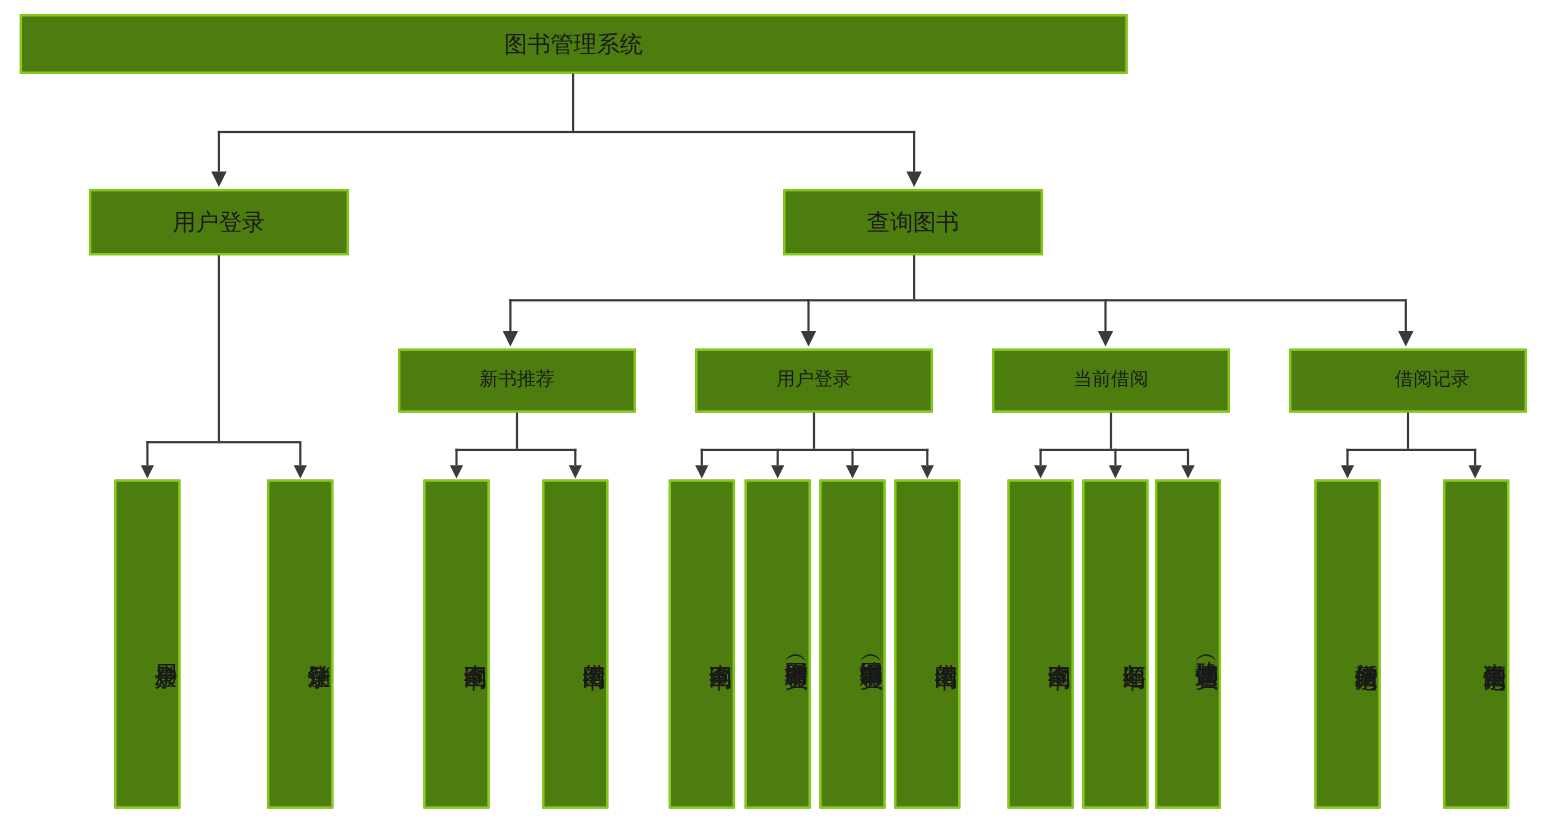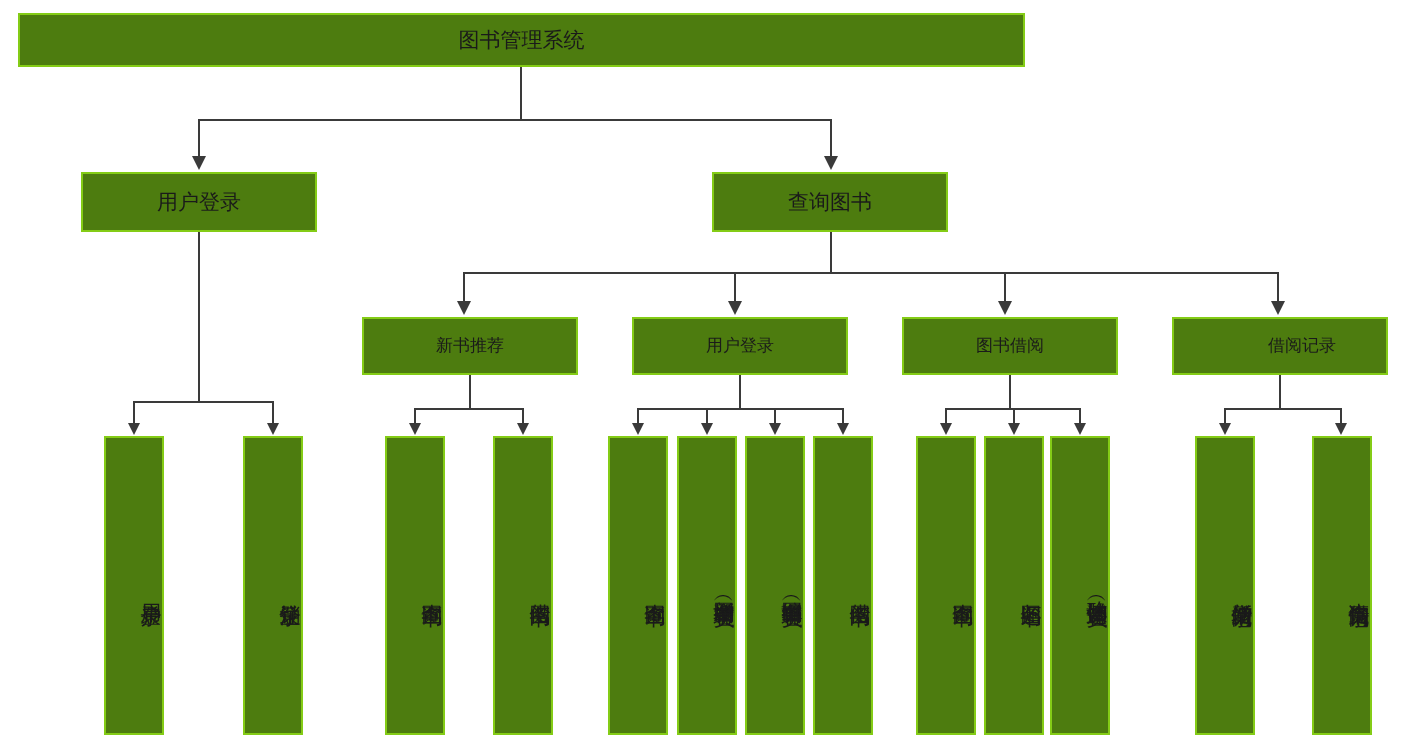--- a/index.html
+++ b/index.html
@@ -142,21 +142,21 @@
   <div class="vline" style="left:1277px; top:272px; height:29px;"></div>
   <div class="arrow" style="left:1271px; top:301px;"></div>
 
   <div class="node lvl2" style="left:362px; top:317px; width:216px; height:58px;">
     <span class="label">新书推荐</span>
   </div>
   <div class="node lvl2" style="left:632px; top:317px; width:216px; height:58px;">
     <span class="label">用户登录</span>
   </div>
   <div class="node lvl2" style="left:902px; top:317px; width:216px; height:58px;">
-    <span class="label">图书借阅</span>
+    <span class="label">当前借阅</span>
   </div>
   <div class="node lvl2" style="left:1172px; top:317px; width:216px; height:58px;padding-left:44px;">
     <span class="label">借阅记录</span>
   </div>
 
   <div class="vline" style="left:469px; top:375px; height:33px;"></div>
   <div class="hline" style="left:414px; top:408px; width:110px;"></div>
   <div class="vline" style="left:414px; top:408px; height:15px;"></div>
   <div class="arrow small" style="left:409px; top:423px;"></div>
   <div class="vline" style="left:522px; top:408px; height:15px;"></div>

